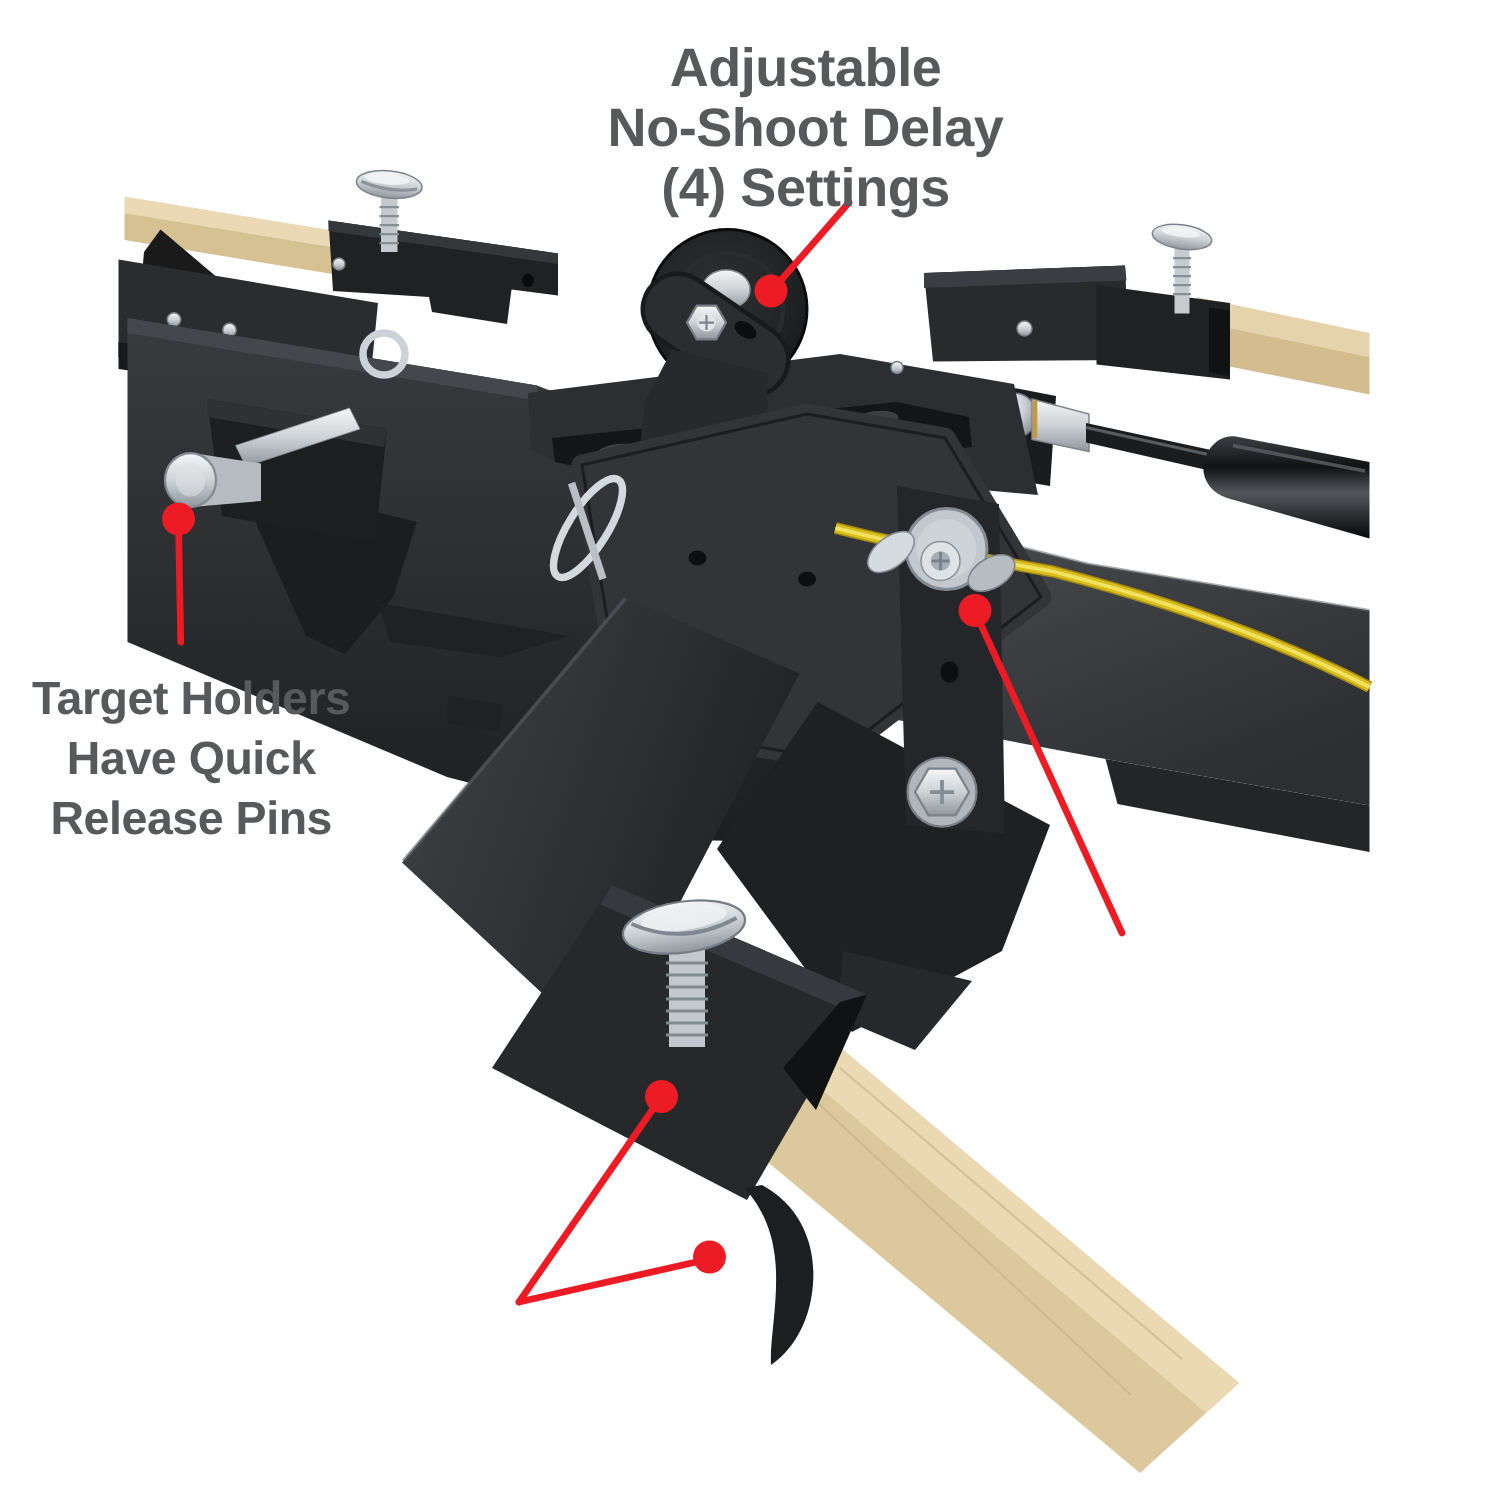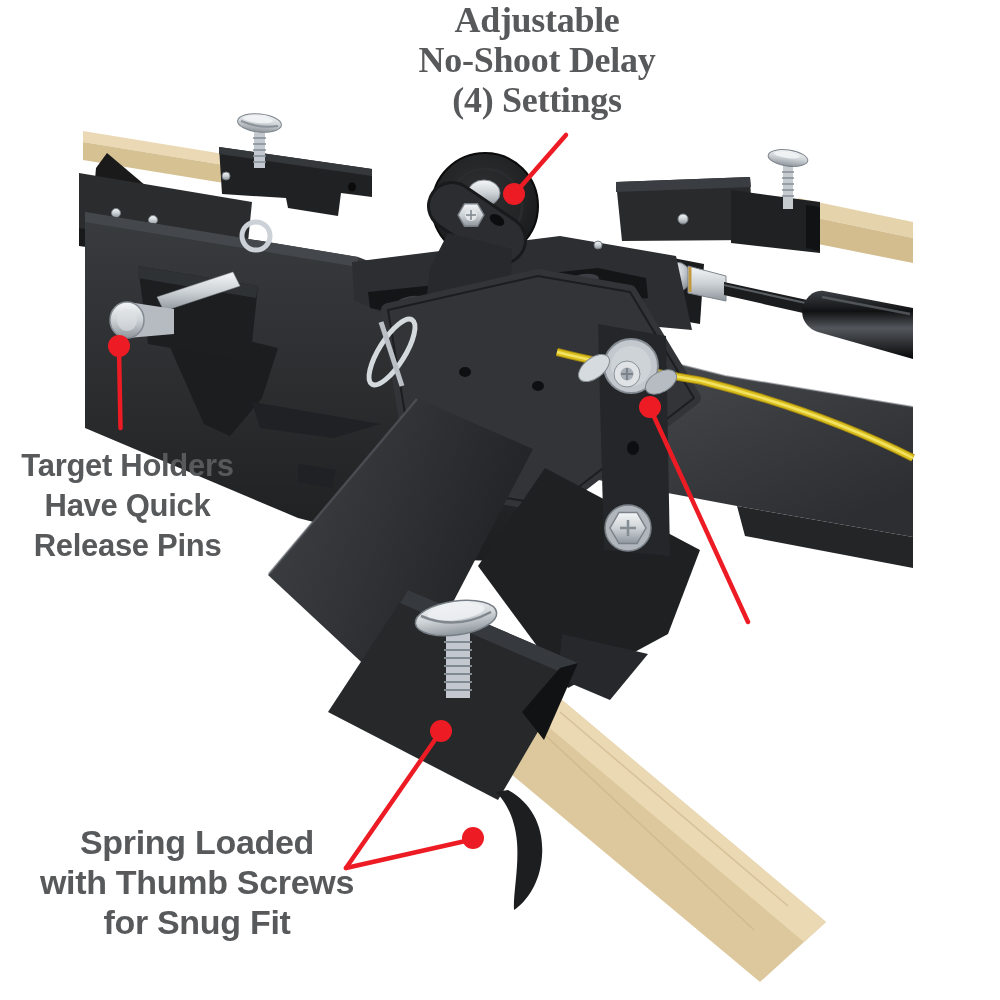--- a/index.html
+++ b/index.html
@@ -1,21 +1,21 @@
 <!DOCTYPE html>
 <html><head>
 <meta charset="utf-8">
 <style>
   html,body{margin:0;padding:0;background:#ffffff;}
   #stage{position:relative;width:1000px;height:1000px;background:#ffffff;overflow:hidden;
          font-family:"Liberation Sans",sans-serif;}
   #scene{position:absolute;left:0;top:0;}
   .label{position:absolute;white-space:pre-line;text-align:center;font-weight:700;
          color:#58595b;line-height:40px;letter-spacing:-0.3px;}
-  .lbl-top{left:337px;top:0;width:400px;font-size:36px;font-family:Liberation Serif, serif;}
+  .lbl-top{left:337px;top:25px;width:400px;font-size:36px;}
   .lbl-left{left:-5px;top:446px;width:265px;font-size:31px;}
   .lbl-right{left:665px;top:628px;width:300px;font-size:34px;}
   .lbl-bottom{left:16px;top:822px;width:362px;font-size:34px;}
 </style>
 </head>
 <body>
 
 <div id="stage">
 
 <svg id="scene" width="1000" height="1000" viewBox="0 0 1000 1000">
@@ -228,17 +228,14 @@
     </g>
   </g>
 </svg>
 
   <div class="label lbl-top">Adjustable
 No-Shoot Delay
 (4) Settings</div>
   <div class="label lbl-left">Target Holders
 Have Quick
 Release Pins</div>
-  <div class="label lbl-bottom">Spring Loaded
-with Thumb Screws
-for Snug Fit</div>
 
 </div>
 
 </body></html>

